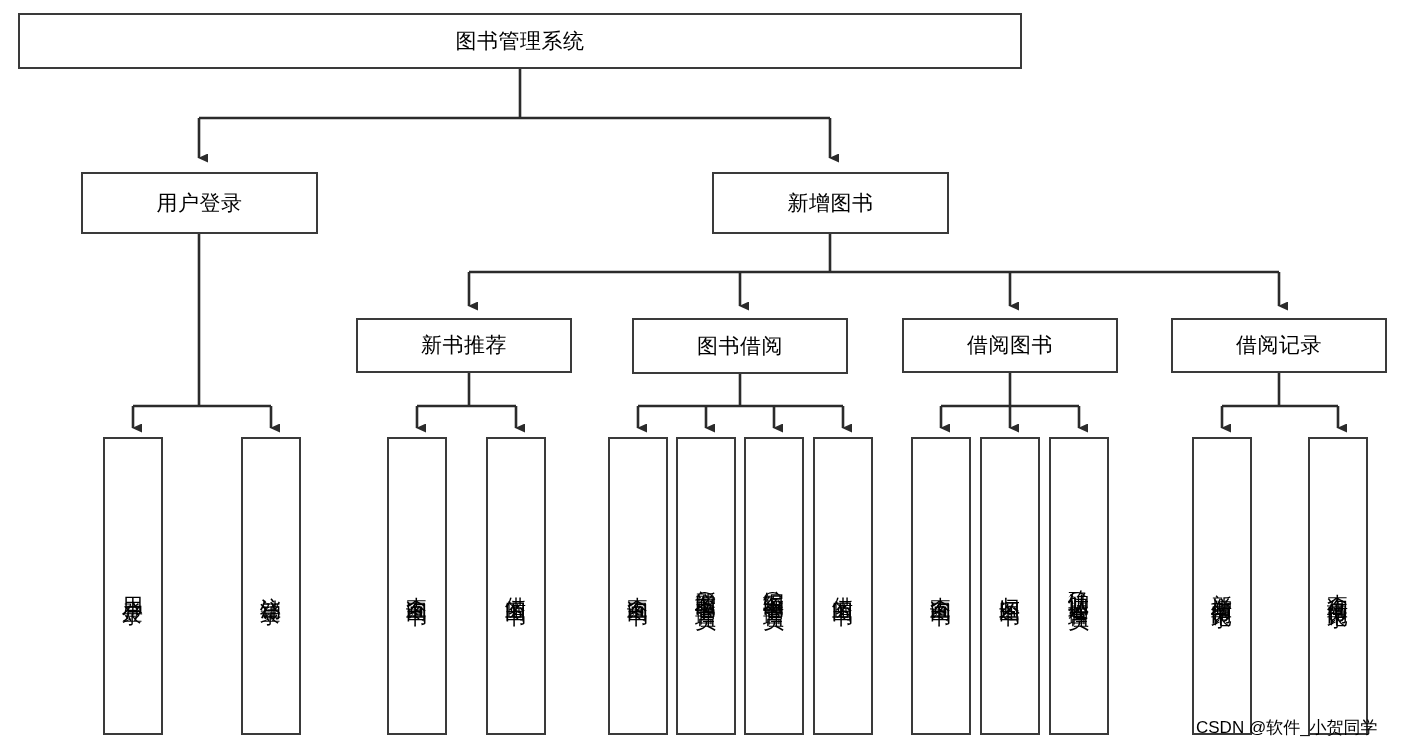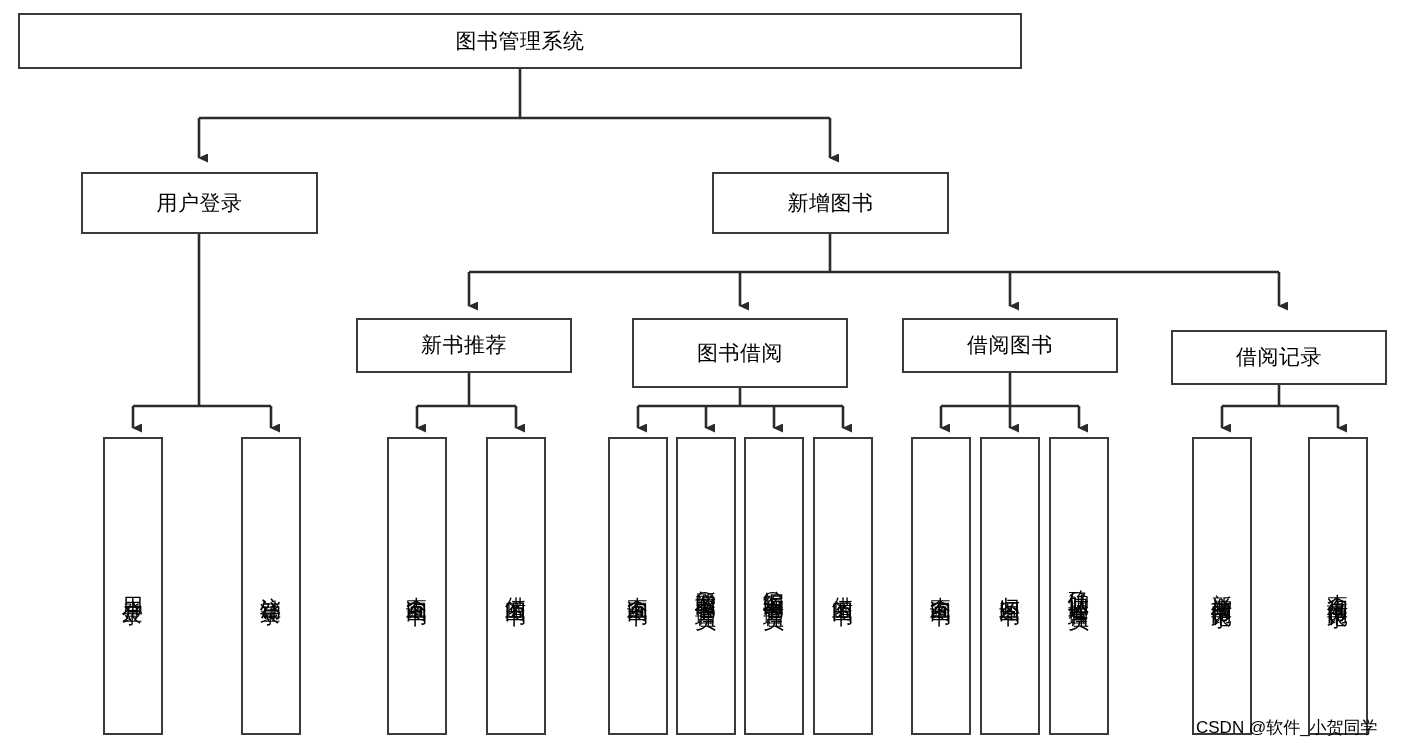--- a/index.html
+++ b/index.html
@@ -124,27 +124,27 @@
   <div class="node horizontal" style="left:81px; top:172px; width:237px; height:62px;">
     <span class="node-label">用户登录</span>
   </div>
   <div class="node horizontal" style="left:712px; top:172px; width:237px; height:62px;">
     <span class="node-label">新增图书</span>
   </div>
 
   <div class="node horizontal" style="left:356px; top:318px; width:216px; height:55px;">
     <span class="node-label">新书推荐</span>
   </div>
-  <div class="node horizontal" style="left:632px; top:318px; width:216px; height:70px;">
+  <div class="node horizontal" style="left:632px; top:318px; width:216px; height:56px;">
     <span class="node-label">图书借阅</span>
   </div>
   <div class="node horizontal" style="left:902px; top:318px; width:216px; height:55px;">
     <span class="node-label">借阅图书</span>
   </div>
-  <div class="node horizontal" style="left:1171px; top:318px; width:216px; height:55px;margin-top:12px;">
+  <div class="node horizontal" style="left:1171px; top:318px; width:216px; height:55px;">
     <span class="node-label">借阅记录</span>
   </div>
 
   <div class="node vertical" style="left:103px; top:437px; width:60px; height:298px;">
     <span class="node-label">用户登录</span>
   </div>
   <div class="node vertical" style="left:241px; top:437px; width:60px; height:298px;">
     <span class="node-label">注销登录</span>
   </div>
 

